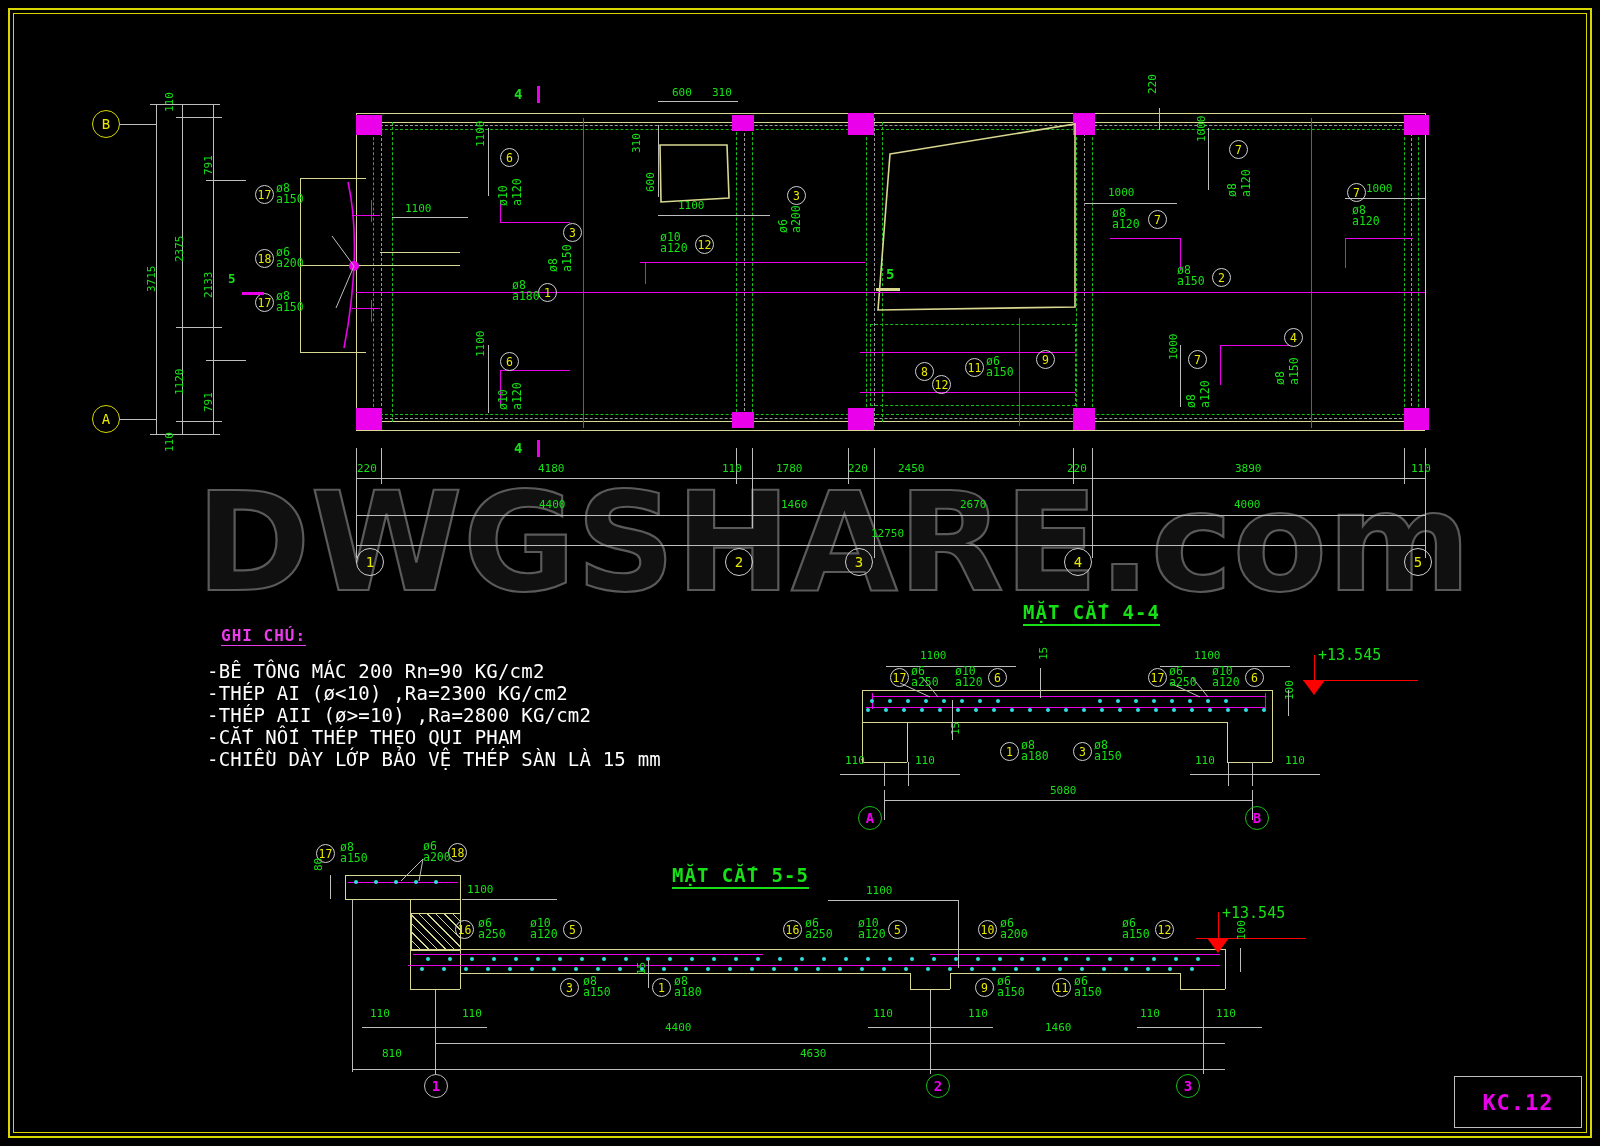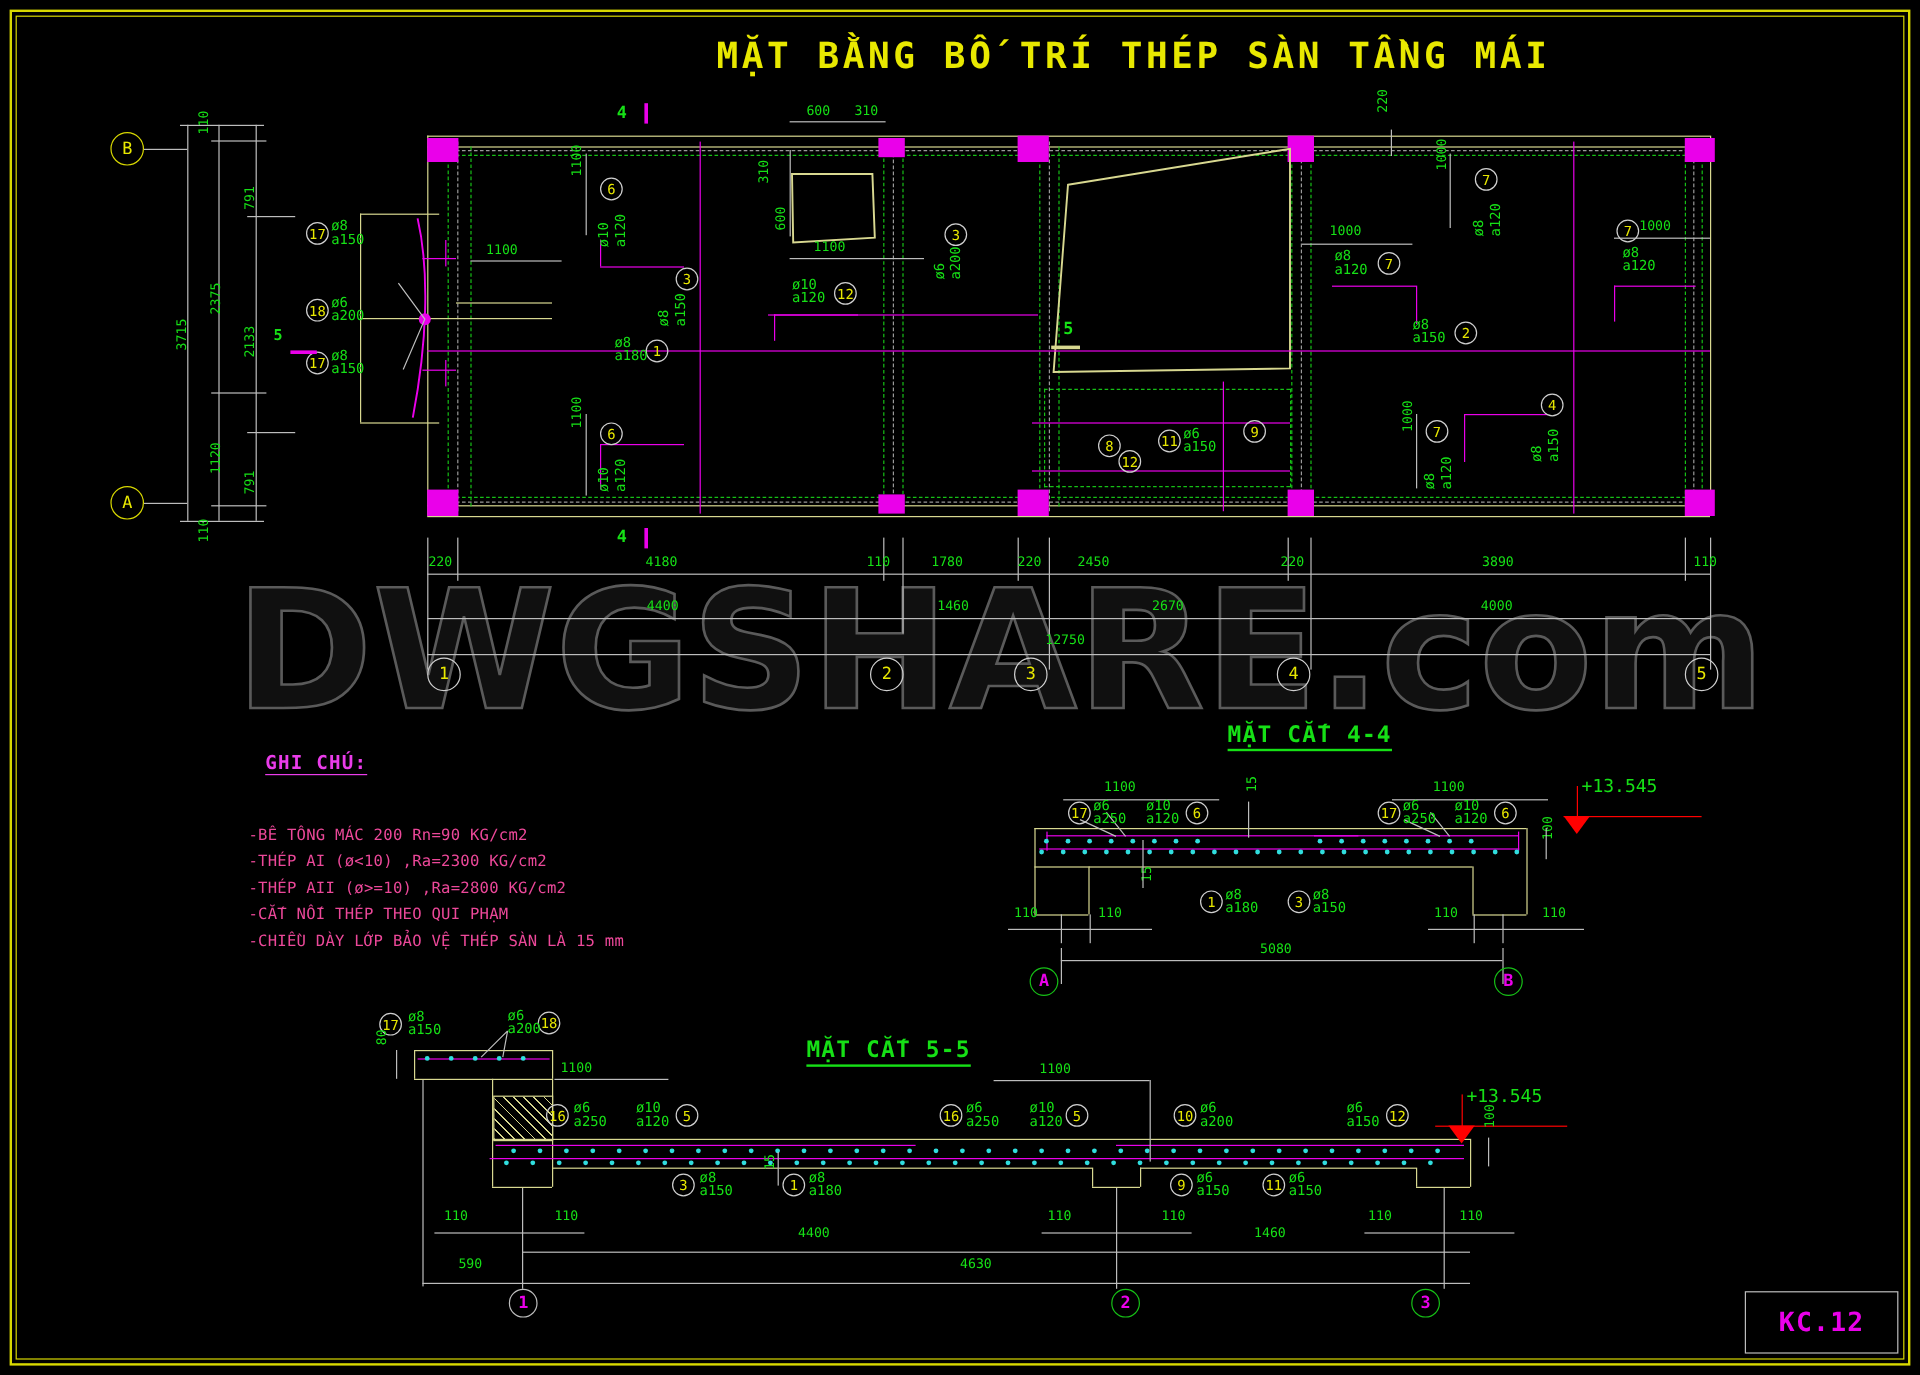--- a/index.html
+++ b/index.html
@@ -14,21 +14,21 @@
   
   .t{position:absolute;white-space:nowrap;line-height:1;}
   .vert{transform-origin:left top;transform:rotate(-90deg);}
 
   .title{font-family:"DejaVu Sans Mono",monospace;font-size:30px;letter-spacing:3px;
          color:#e8e800;font-weight:bold;}
   .secttl{font-size:19px;color:#16e016;font-weight:bold;letter-spacing:1px;
           border-bottom:2px solid #16e016;padding-bottom:2px;}
   .ghi{font-size:16px;color:#ea3cea;font-weight:bold;letter-spacing:1px;
        border-bottom:1px solid #ea3cea;padding-bottom:1px;}
-  .note{font-size:13px;color:#ec4899;letter-spacing:0.2px;margin-top:28px;}
+  .note{font-size:19px;color:#ffffff;letter-spacing:0.2px;}
   .dim{font-size:12.5px;color:#16e016;}
   .dims{font-size:11px;color:#16e016;}
   .rb{font-size:11.5px;color:#16e016;line-height:11px;}
 
   
   .ln{position:absolute;}
   .h{height:0;border-top-width:1px;border-top-style:solid;}
   .v{width:0;border-left-width:1px;border-left-style:solid;}
   .w{border-color:#bdbdbd;}
   .m{border-color:#ea00ea;}
@@ -73,21 +73,20 @@
 
 <div id="stage">
 
   <div class="border"></div>
   <div class="border2"></div>
 
   <svg id="wm" viewBox="0 0 1600 160">
     <text x="196" y="122" font-size="138">DWGSHARE.com</text>
   </svg>
 
-  <div class="t title" style="left:597px;top:33px;">MẶT BẰNG BỐ TRÍ THÉP SÀN TẦNG MÁI</div>
 
   <div class="kcbox">
     <span>KC.12</span>
   </div>
 
   <div>
 
     <div class="ln h y" style="left:356px;top:113px;width:1069px;"></div>
     <div class="ln h y" style="left:356px;top:430px;width:1069px;"></div>
     <div class="ln v y" style="left:356px;top:113px;height:317px;"></div>
@@ -813,21 +812,21 @@
     <div class="ln h w" style="left:362px;top:1027px;width:125px;"></div>
     <div class="ln h w" style="left:868px;top:1027px;width:125px;"></div>
     <div class="ln h w" style="left:1137px;top:1027px;width:125px;"></div>
 
     <div class="ln h w" style="left:435px;top:1043px;width:790px;"></div>
     <div class="t dims" style="left:665px;top:1022px;">4400</div>
     <div class="t dims" style="left:1045px;top:1022px;">1460</div>
 
     <div class="ln h w" style="left:352px;top:1069px;width:873px;"></div>
     <div class="t dims" style="left:800px;top:1048px;">4630</div>
-    <div class="t dims" style="left:382px;top:1048px;">590</div>
+    <div class="t dims" style="left:382px;top:1048px;">810</div>
 
     <div class="ln v w" style="left:352px;top:900px;height:172px;"></div>
     <div class="ln v w" style="left:435px;top:990px;height:84px;"></div>
     <div class="ln v w" style="left:930px;top:990px;height:84px;"></div>
     <div class="ln v w" style="left:1203px;top:990px;height:84px;"></div>
 
     <div class="bub bub-m" style="left:424px;top:1074px;width:24px;height:24px;">
       <span>1</span>
       </div>
     <div class="bub bub-g" style="left:926px;top:1074px;width:24px;height:24px;">

